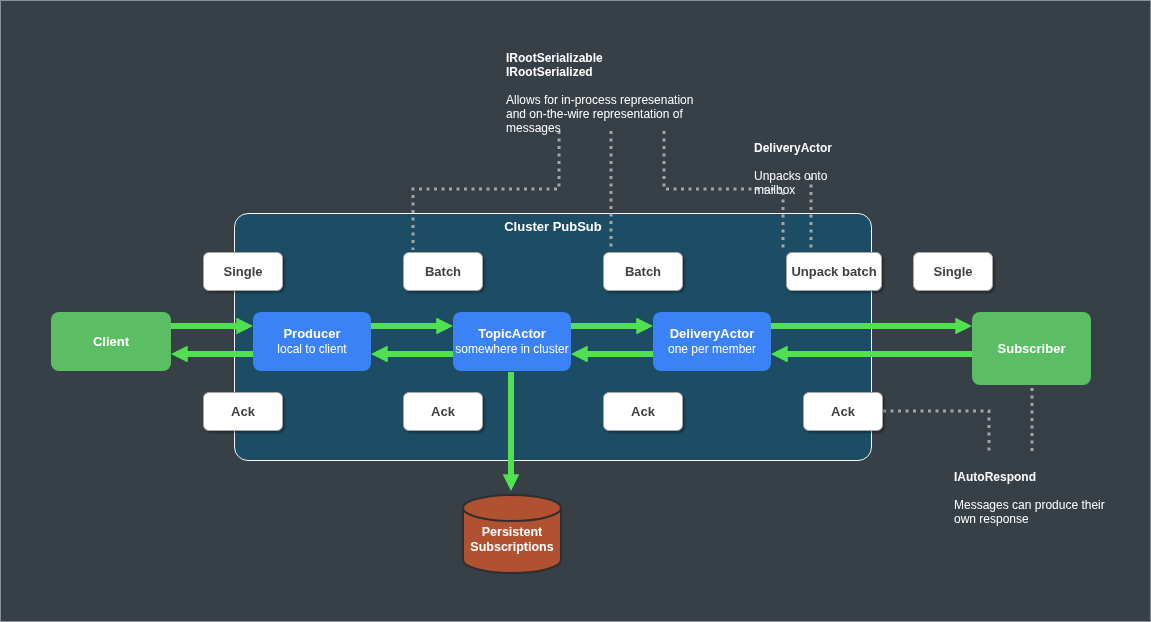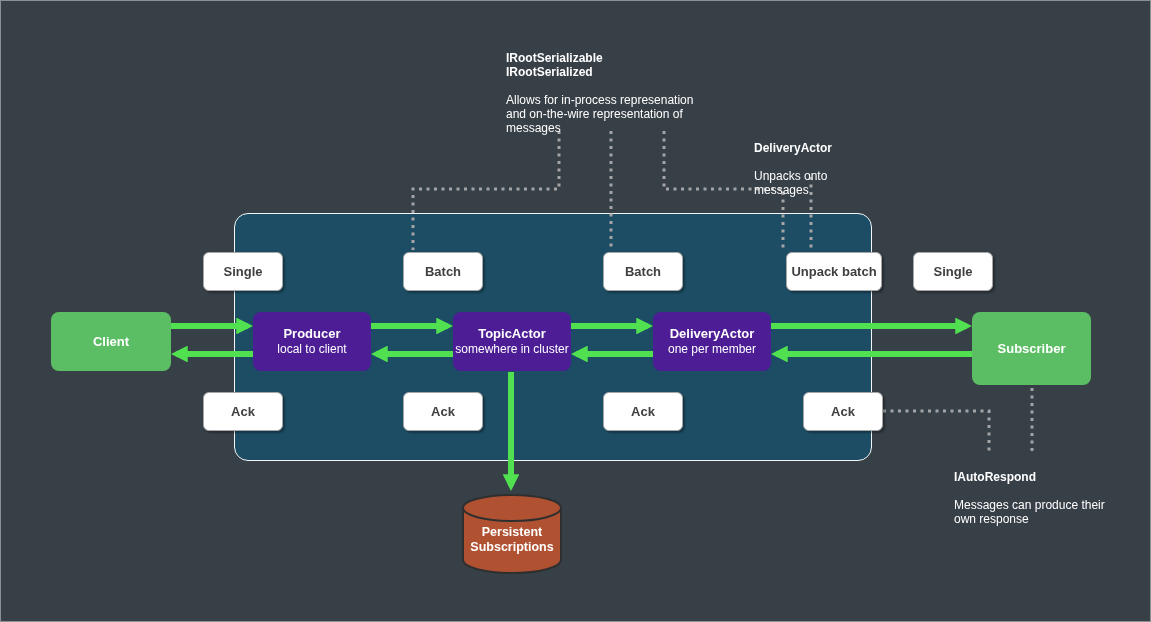--- a/index.html
+++ b/index.html
@@ -29,21 +29,21 @@
   
   .node {
     display:flex; flex-direction:column; align-items:center; justify-content:center;
     border-radius:8px;
     color:#ffffff; text-align:center;
     box-sizing:border-box;
   }
   .node .title { font-size:13px; font-weight:bold; line-height:16px; }
   .node .subtitle { font-size:12px; line-height:15px; }
   .green { background:#5cbe64; }
-  .blue  { background:#4c1d95; }
+  .blue  { background:#3b82f6; }
   
   .label-box {
     display:flex; align-items:center; justify-content:center;
     background:#ffffff;
     border:1.5px solid #a6a6a6;
     border-radius:6px;
     box-shadow:2px 2px 2px rgba(0,0,0,0.30);
     color:#3f3f3f; font-size:13px; font-weight:bold;
     box-sizing:border-box;
     margin-left:31px;
@@ -59,20 +59,21 @@
     white-space:pre-line;
   }
   svg.layer { position:absolute; left:0; top:0; width:1151px; height:622px; pointer-events:none; }
 </style>
 </head>
 <body>
 
 <div id="canvas">
 
   <div class="abs cluster"></div>
+  <div class="abs cluster-title">Cluster PubSub</div>
 
   <svg class="layer">
     <g fill="none" stroke="#a5a5a5" stroke-width="3" stroke-dasharray="3 4.5">
       <polyline points="558,130 558,188 412,188 412,249"></polyline>
       <polyline points="610,130 610,249"></polyline>
       <polyline points="663,130 663,188 782,188 782,249"></polyline>
       <polyline points="810,176 810,249"></polyline>
       <polyline points="852,410 988,410 988,450"></polyline>
       <polyline points="1031,372 1031,450"></polyline>
     </g>
@@ -141,21 +142,21 @@
     <div class="ann-title">IRootSerializable
 IRootSerialized</div>
     <div>Allows for in-process represenation
 and on-the-wire representation of
 messages</div>
   </div>
 
   <div class="abs annotation" style="left:753px;top:126px;width:120px;">
     <div class="ann-title">DeliveryActor</div>
     <div>Unpacks onto
-messages</div>
+mailbox</div>
   </div>
 
   <div class="abs annotation" style="left:953px;top:455px;width:170px;">
     <div class="ann-title">IAutoRespond</div>
     <div>Messages can produce their
 own response</div>
   </div>
 
   <svg class="layer">
     <defs>

